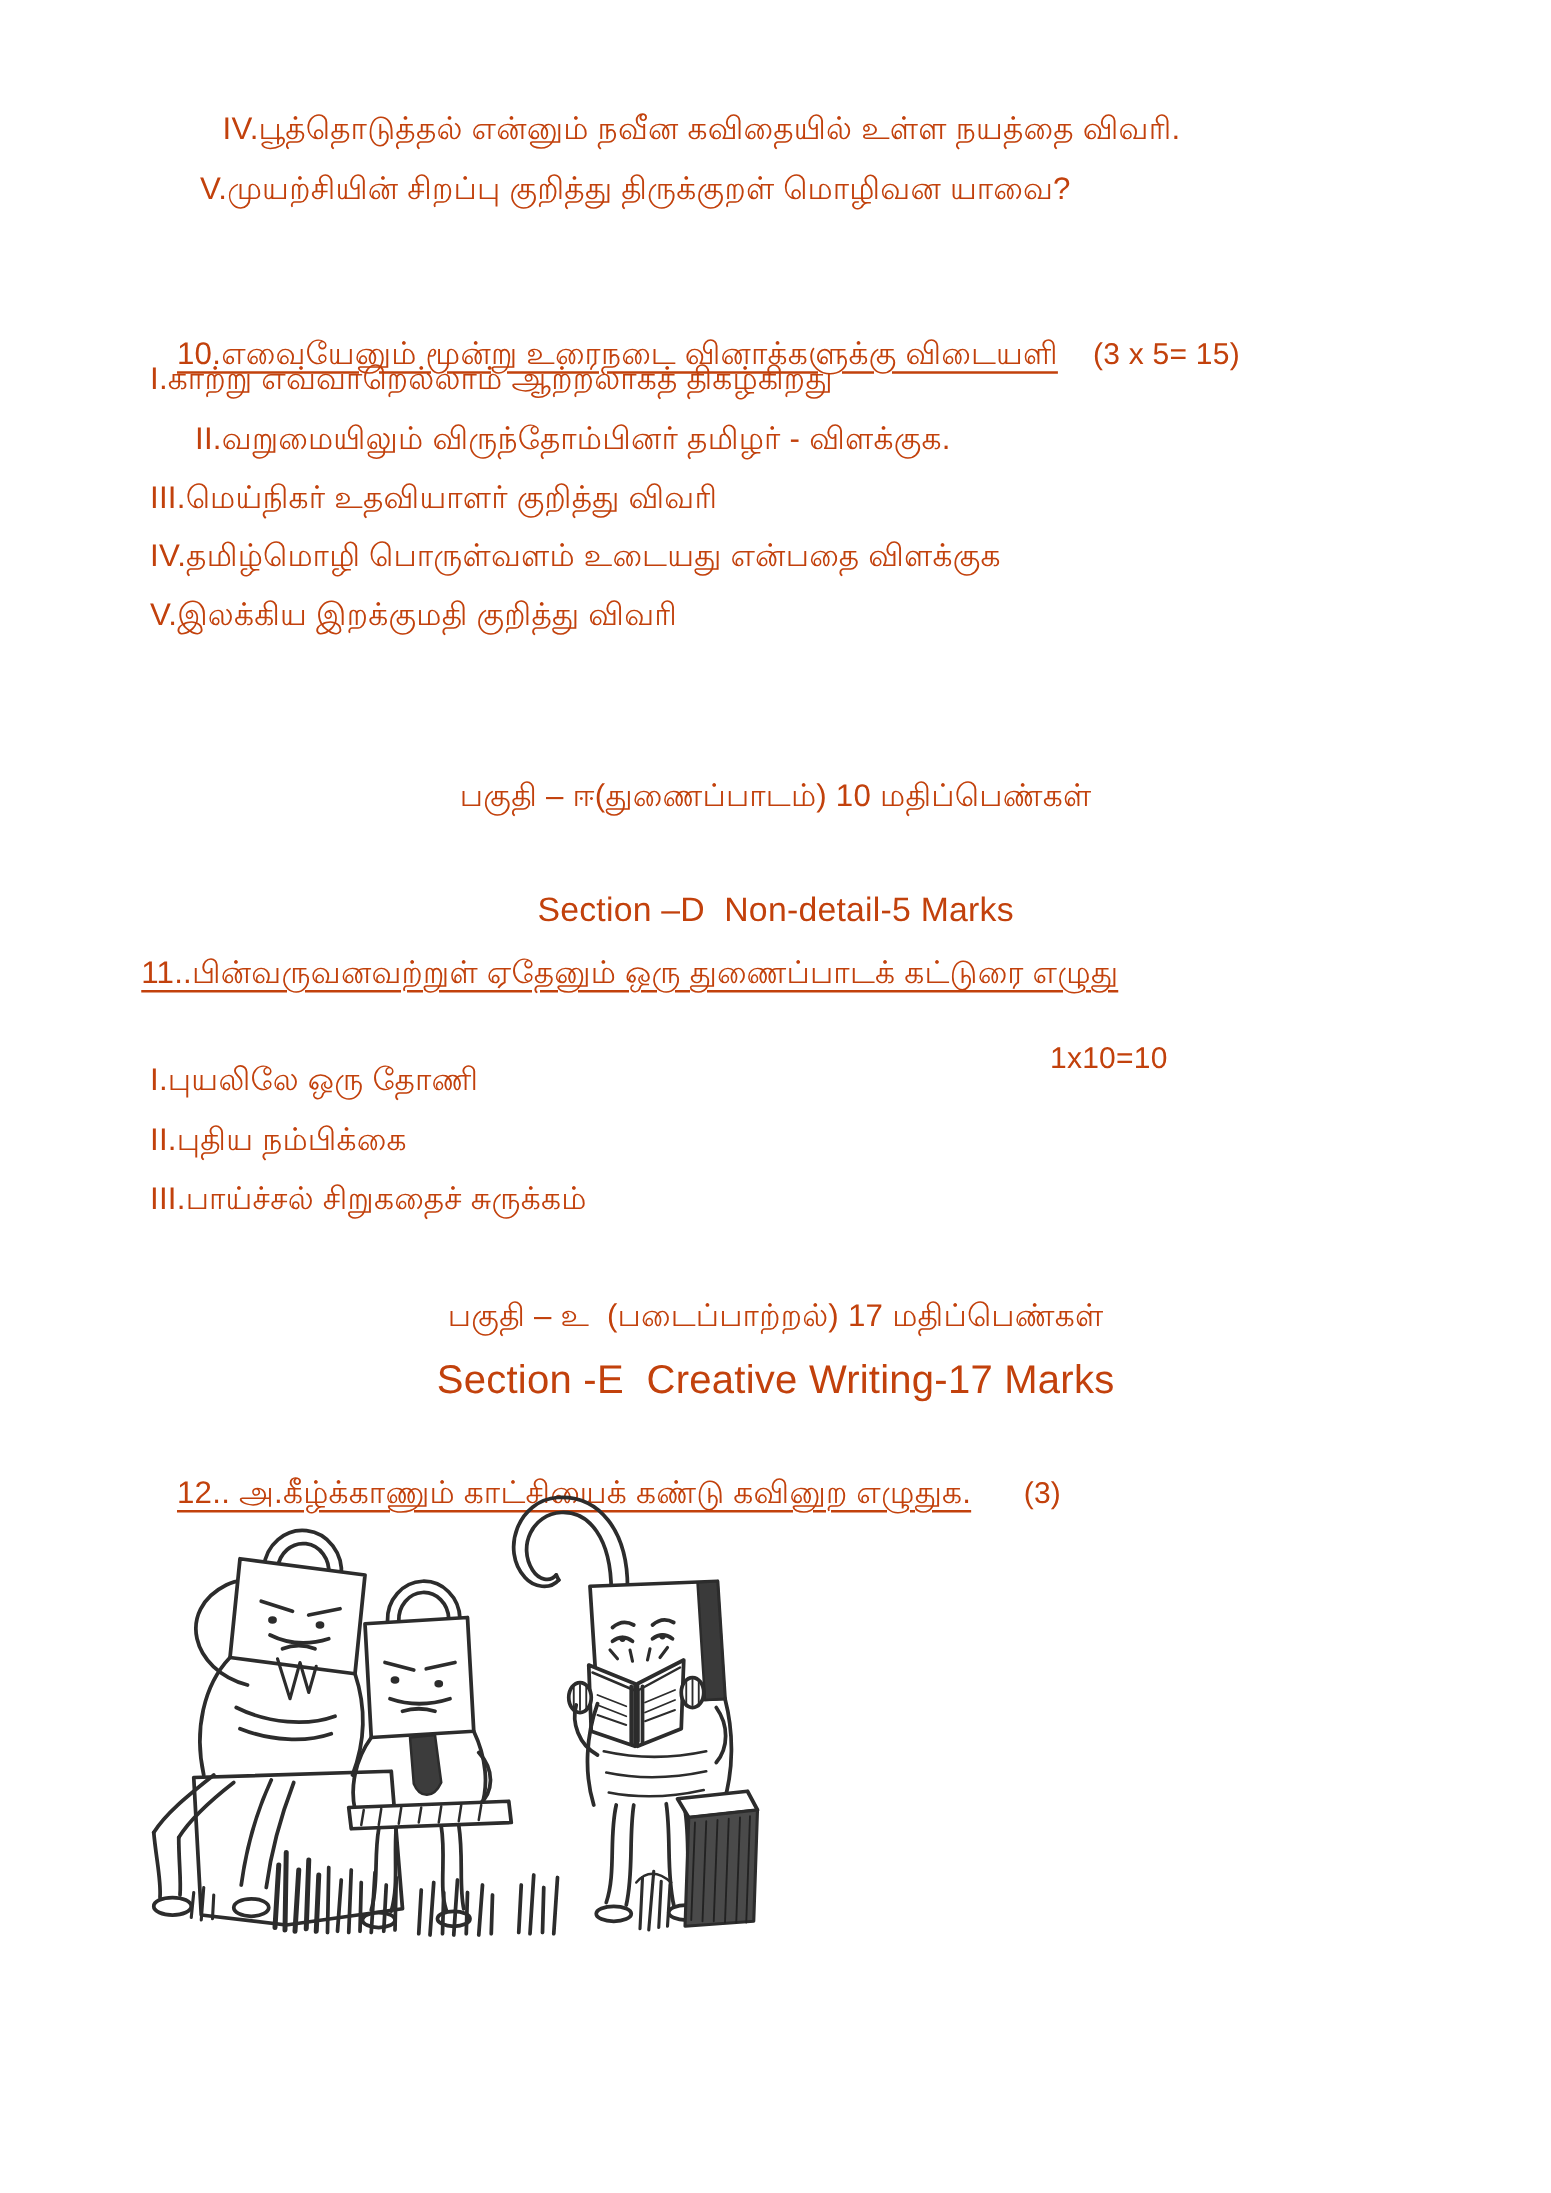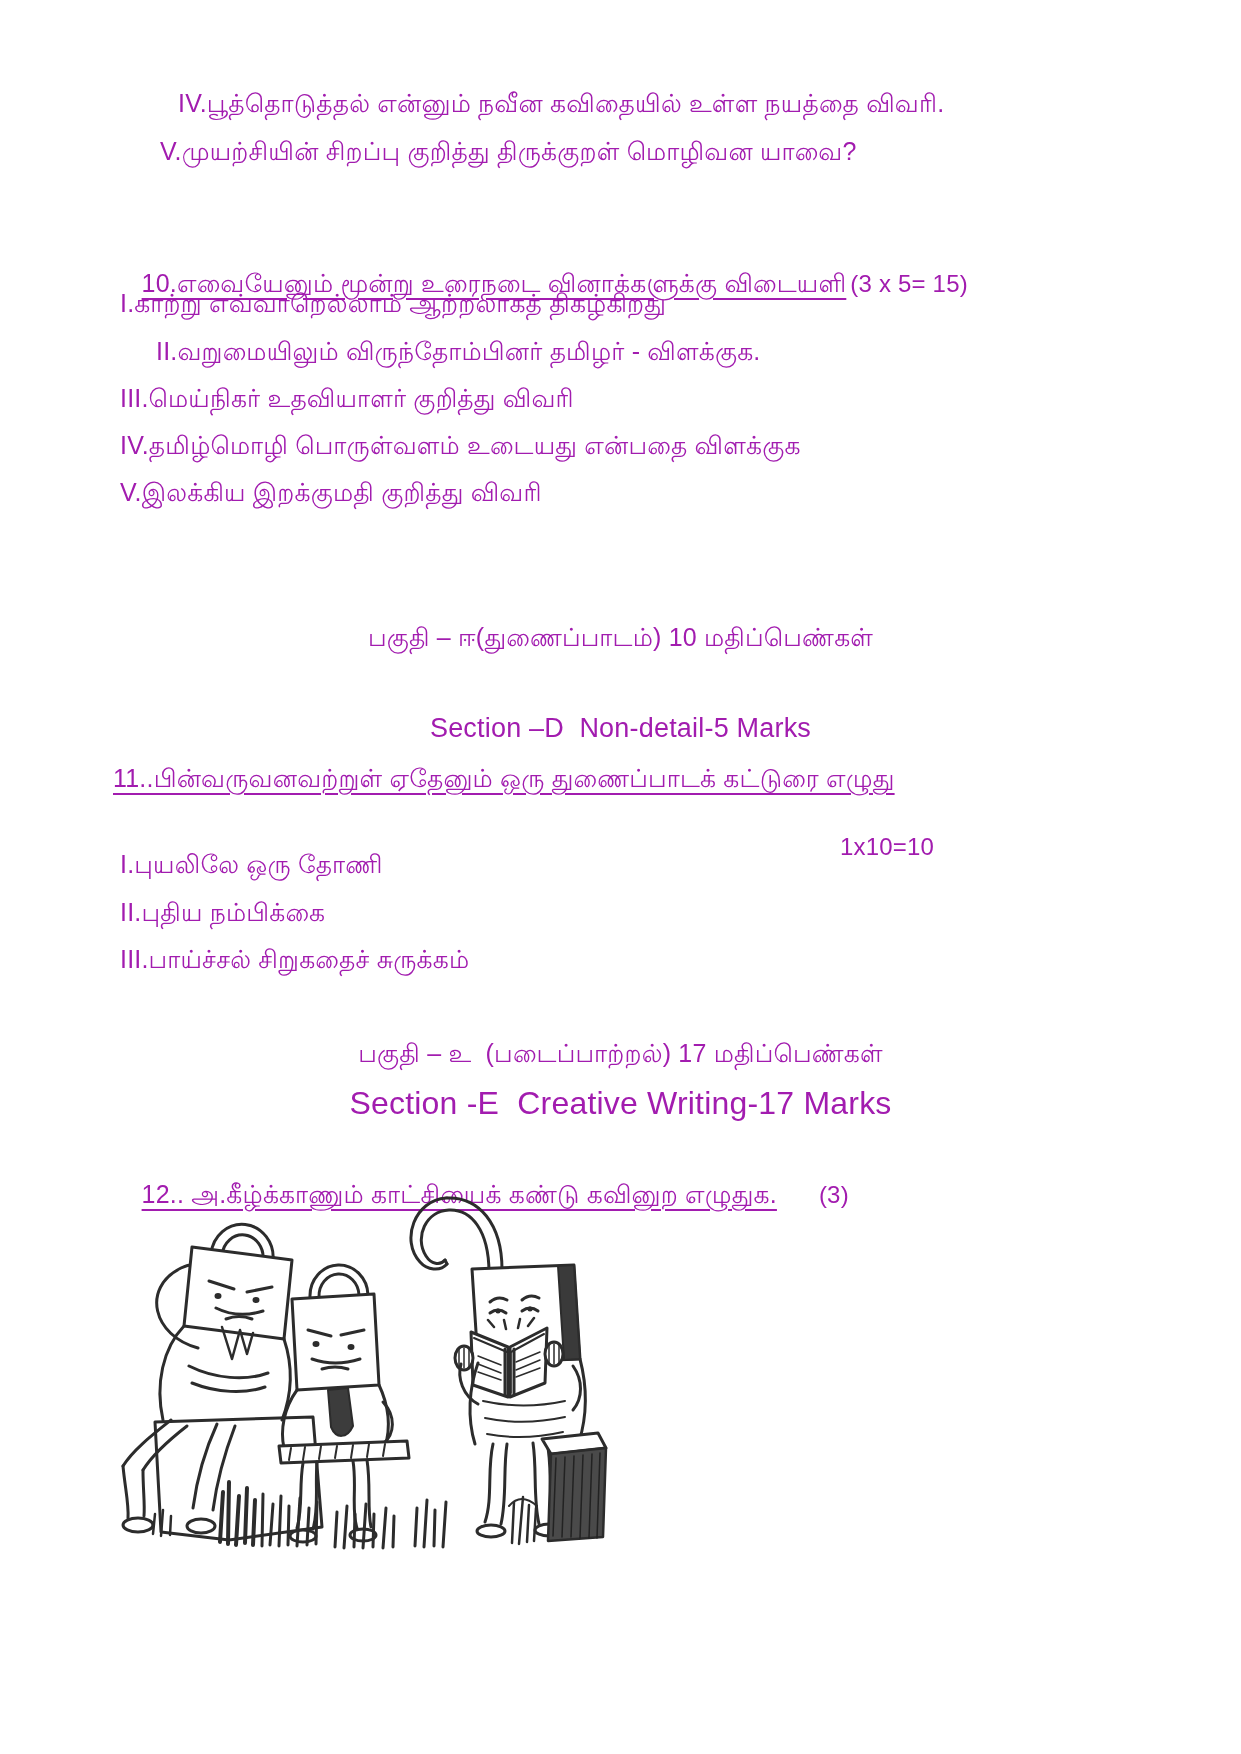--- a/index.html
+++ b/index.html
@@ -2,33 +2,33 @@
 <html><head>
 <meta charset="utf-8">
 <style>
   html,body{margin:0;padding:0;background:#ffffff;}
   .page{
     position:relative;
     width:1241px;height:1754px;
     background:#ffffff;
     overflow:hidden;
     font-family:"Liberation Sans",sans-serif;
-    color:#a21caf;
+    color:#c2410c;
   }
   .line{
     position:absolute;
     white-space:pre;
     font-size:25px;
     font-weight:400;
     letter-spacing:.2px;
     line-height:1.2;
   }
   .u{ text-decoration:underline; text-underline-offset:6px; text-decoration-thickness:1.5px; }
   .center{ left:0; width:1241px; text-align:center;margin-top:46px; }
-  .marks-inline{ margin-left:4px; font-size:24px; }
+  .marks-inline{ margin-left:28px; font-size:24px; }
   .marks-q12{ margin-left:42px; font-size:24px; }
   .sec-d{ font-size:27px; }
   .sec-e{ font-size:32px; }
   .small-marks{ font-size:24px; }
   .illustration{ position:absolute; left:95px; top:1196px; width:515px; height:370px; }
 </style>
 </head>
 <body>
 
 <div class="page">

